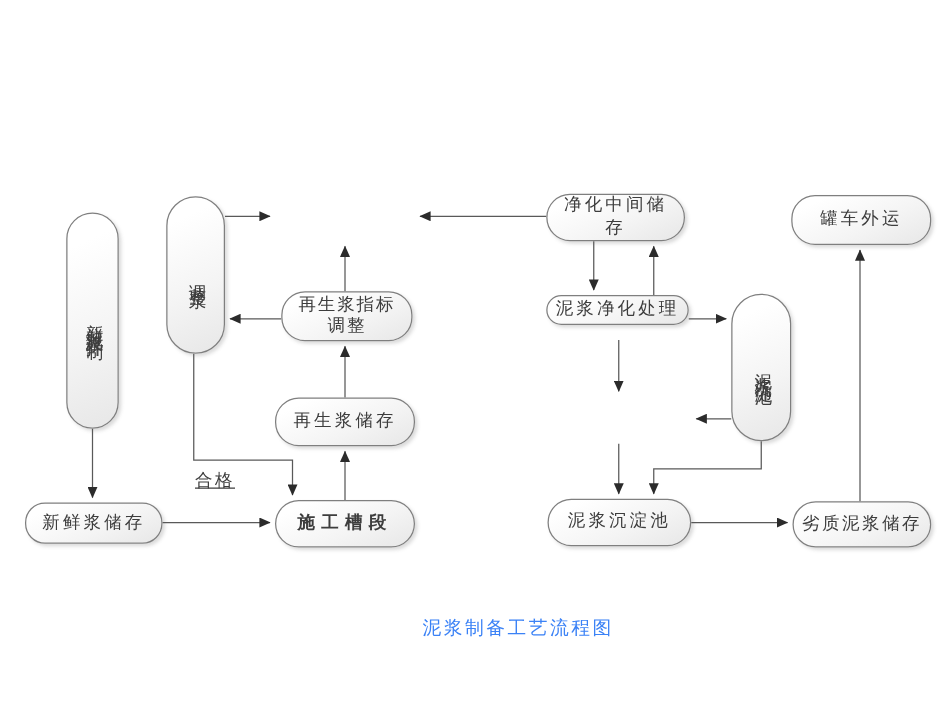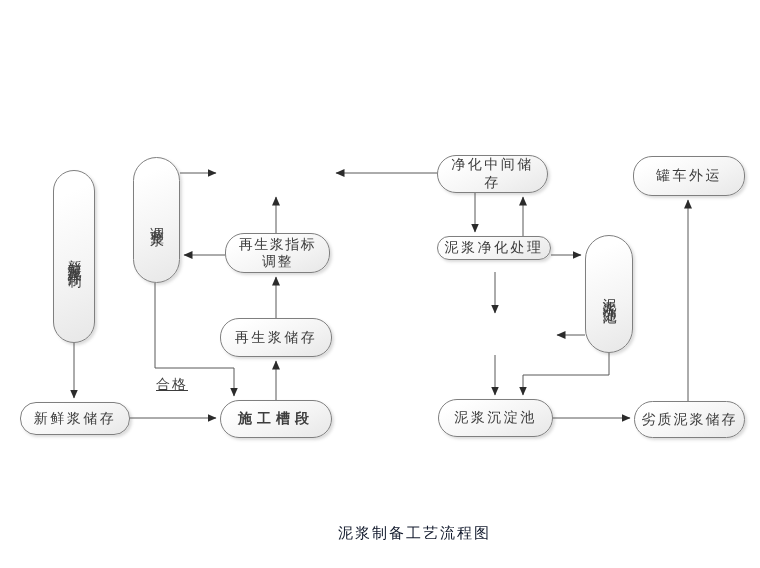--- a/index.html
+++ b/index.html
@@ -47,22 +47,22 @@
   .wide-space{ letter-spacing:5px;font-weight:bold; }
   .float-label{
     position:absolute;
     color:#3d3d3d;
     font-size:14px;
     letter-spacing:2px;
     text-decoration:underline;
   }
   .diagram-title{
     position:absolute;
-    left:338px; top:524px;
-    color:#0f172a;
+    left:338px; top:493px;
+    color:#3b82f6;
     font-size:15px;
     letter-spacing:2px;
     text-align:center;
   }
 </style>
 </head>
 <body>
 
 <div id="canvas">
 

